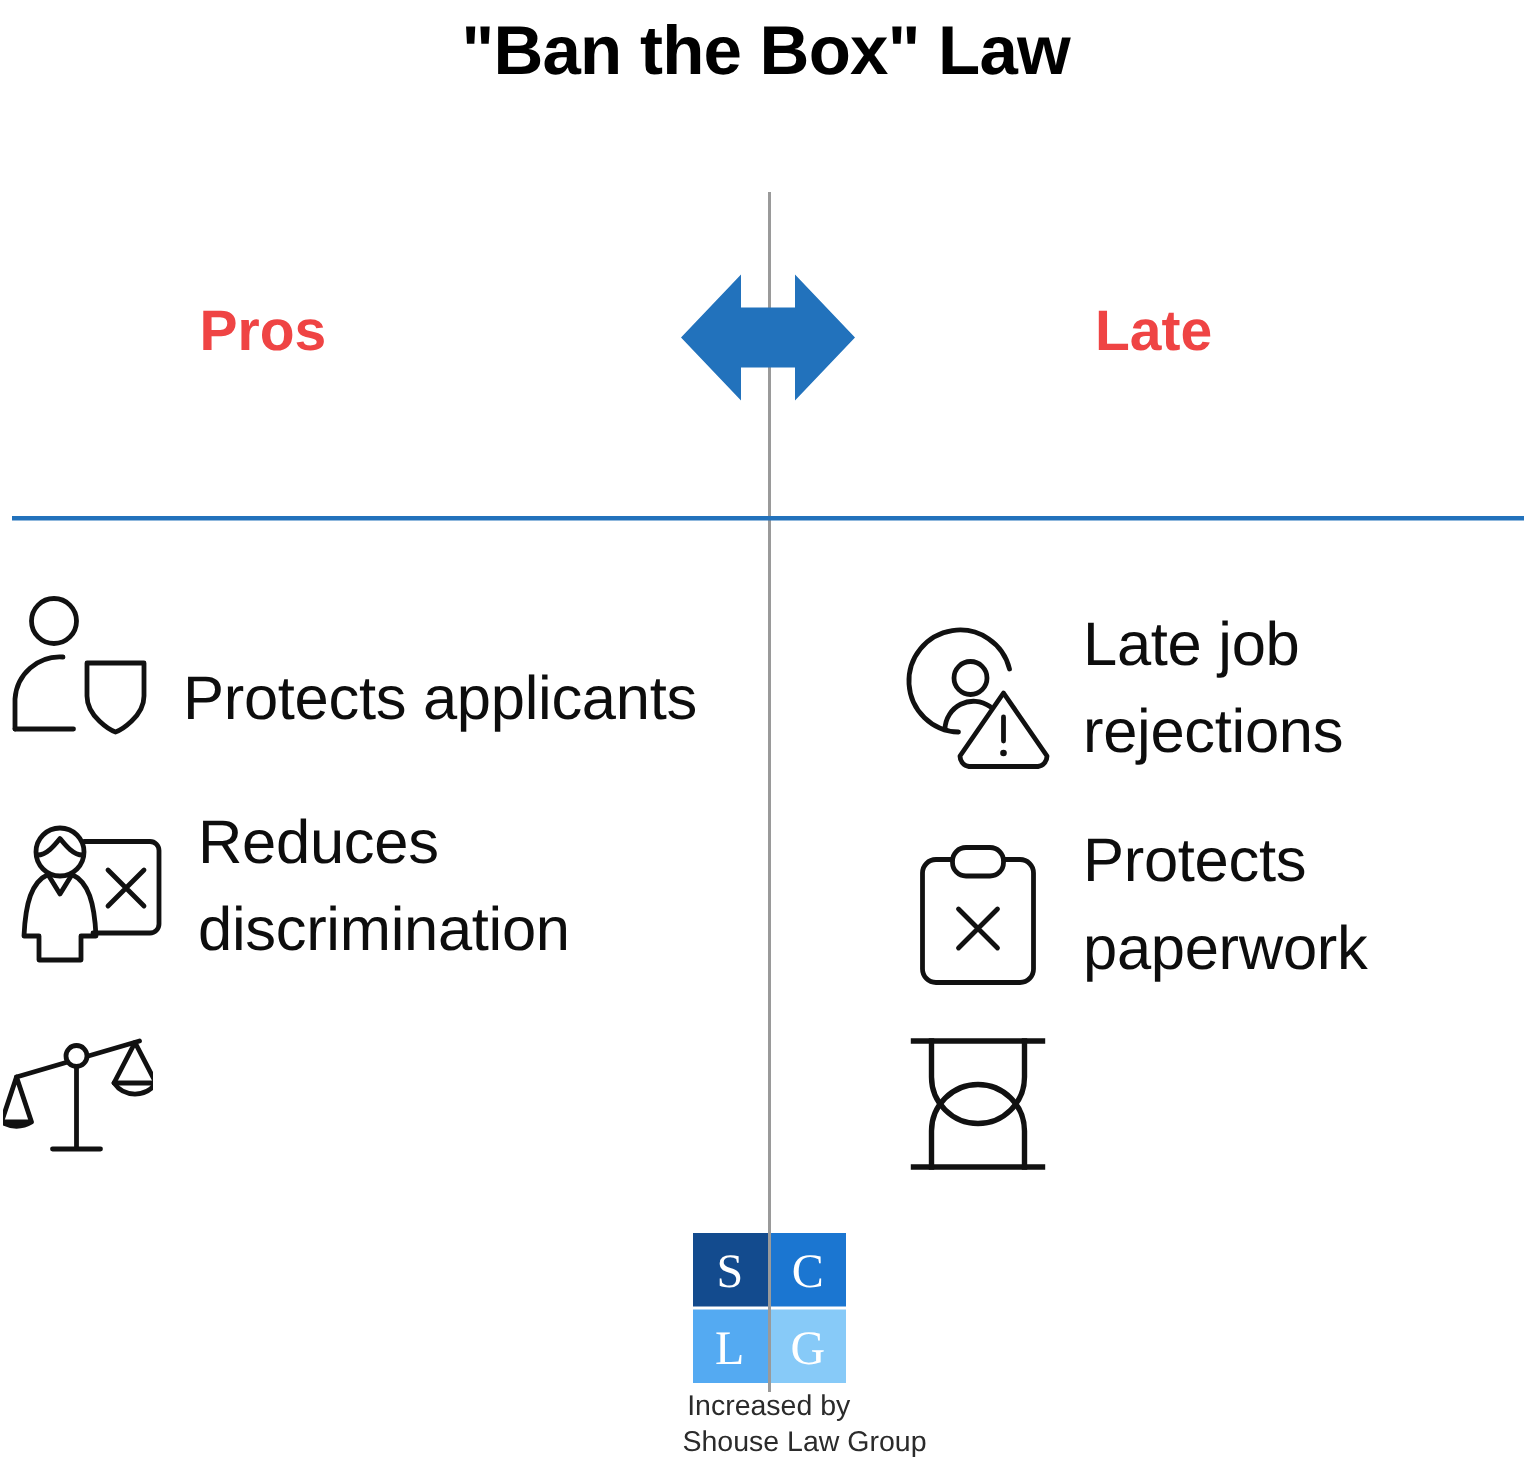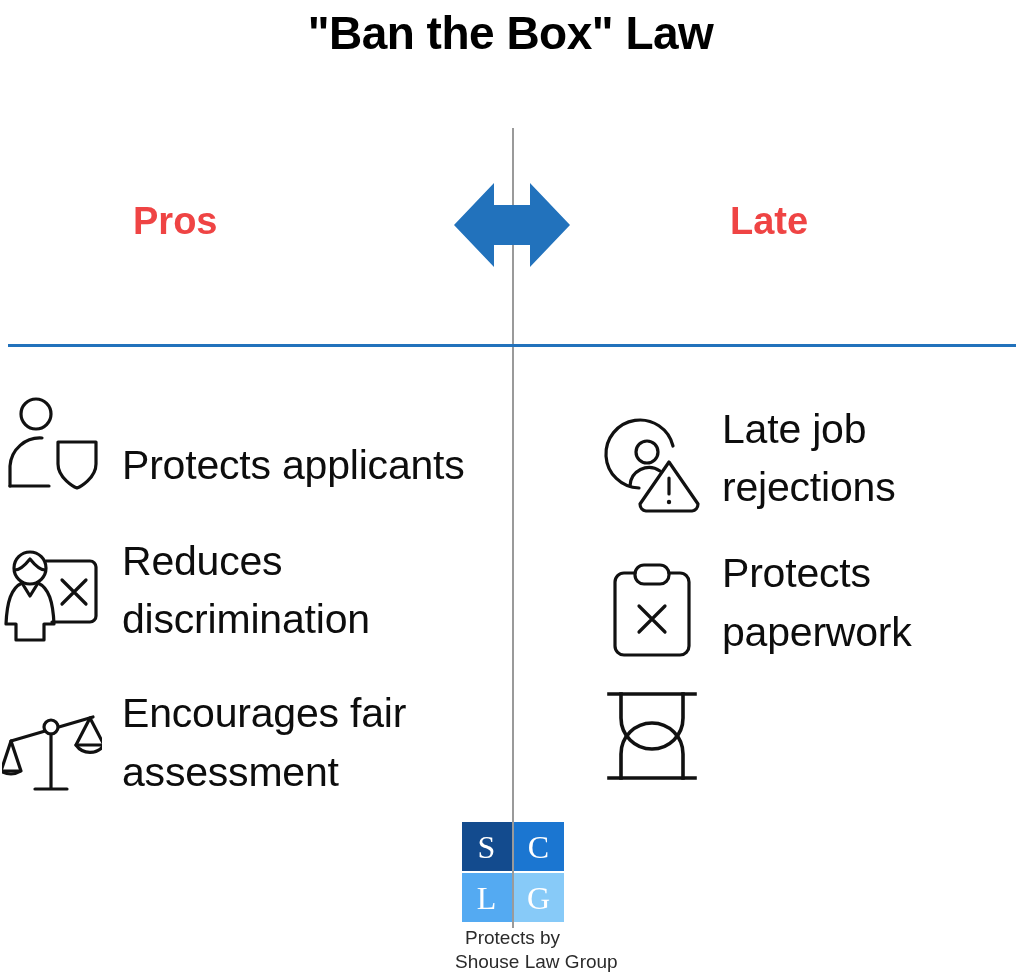--- a/index.html
+++ b/index.html
@@ -94,21 +94,21 @@
     font-size: 41px;
     line-height: 1.42;
     color: #0d0d0d;
     padding-top: 10px;
     letter-spacing: -0.2px;
   }
   .col-pros .item .txt { margin-left: 18px; max-width: 370px; }
   .col-cons .item .txt { margin-left: 18px; max-width: 300px; }
 
   .col-pros .item:nth-child(1) { margin-bottom: 28px; }
-  .col-pros .item:nth-child(2) { margin-bottom: 26px; }
+  .col-pros .item:nth-child(2) { margin-bottom: 26px; padding-left: 10px; }
   .col-cons .item:nth-child(1) { }
   .col-cons .item:nth-child(2) { margin-bottom: 22px; }
 
   
   .logo-block {
     position: absolute;
     left: 455px;
     top: 822px;
     width: 115px;
     text-align: center;
@@ -197,21 +197,20 @@
         <line x1="9" y1="42" x2="91" y2="18"></line>
         <circle cx="49" cy="28" r="7" fill="#ffffff"></circle>
         <line x1="49" y1="35" x2="49" y2="89"></line>
         <line x1="33" y1="90" x2="65" y2="90"></line>
         <path d="M9 42 L-1 72 A19 19 0 0 0 19 72 Z"></path>
         <line x1="0" y1="72" x2="18" y2="72"></line>
         <path d="M88 19 L74 46 A17 17 0 0 0 102 46 Z"></path>
         <line x1="74" y1="46" x2="101" y2="46"></line>
       </svg>
     </div>
-    <div class="txt">Encourages fair assessment</div>
   </div>
 
 </div>
 
 <div class="col col-cons">
 
   <div class="item">
     <div class="ico">
       <svg width="100" height="100" viewBox="0 0 100 100" fill="none" stroke="#111111" stroke-width="3.2" stroke-linecap="round" stroke-linejoin="round">
         <path d="M71 32 A34 34 0 1 0 37 74"></path>
@@ -250,16 +249,16 @@
 </div>
 
 <div class="logo-block">
   <div class="logo-grid">
     <div class="logo-cell logo-s">S</div>
     <div class="logo-cell logo-c">C</div>
     <div class="logo-cell logo-l">L</div>
     <div class="logo-cell logo-g">G</div>
   </div>
   <div class="copy">
-    <span>Protects by</span>
+    <span>Increased by</span>
     <span>Shouse Law Group</span>
   </div>
 </div>
 
 </body></html>

